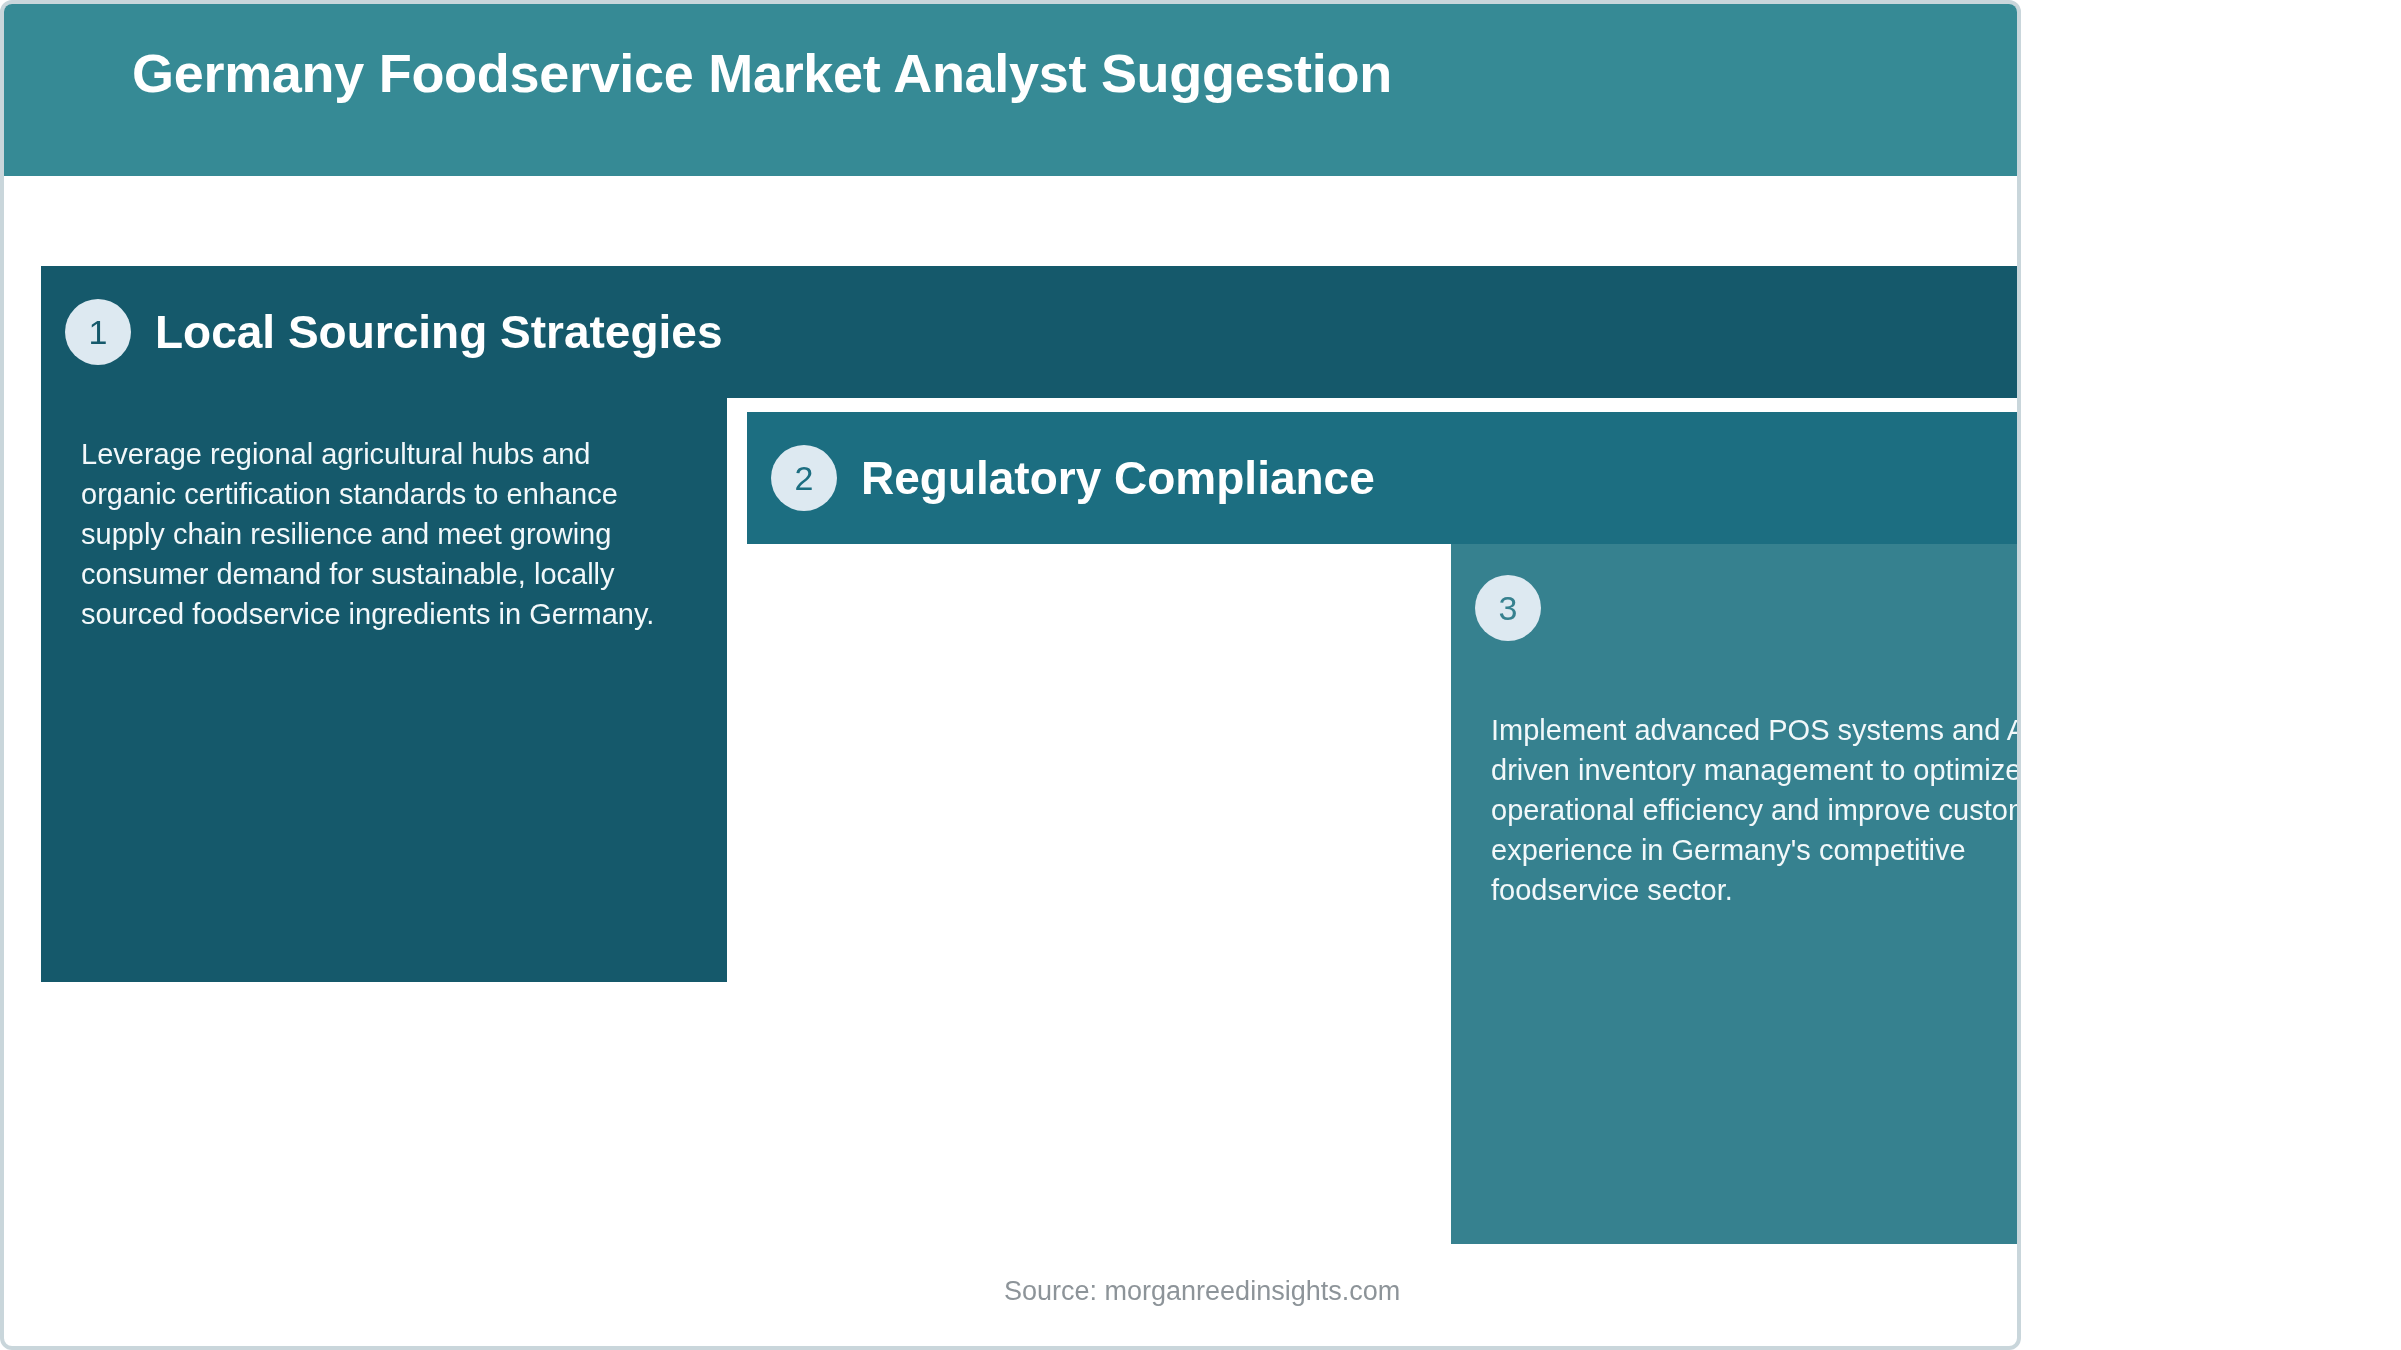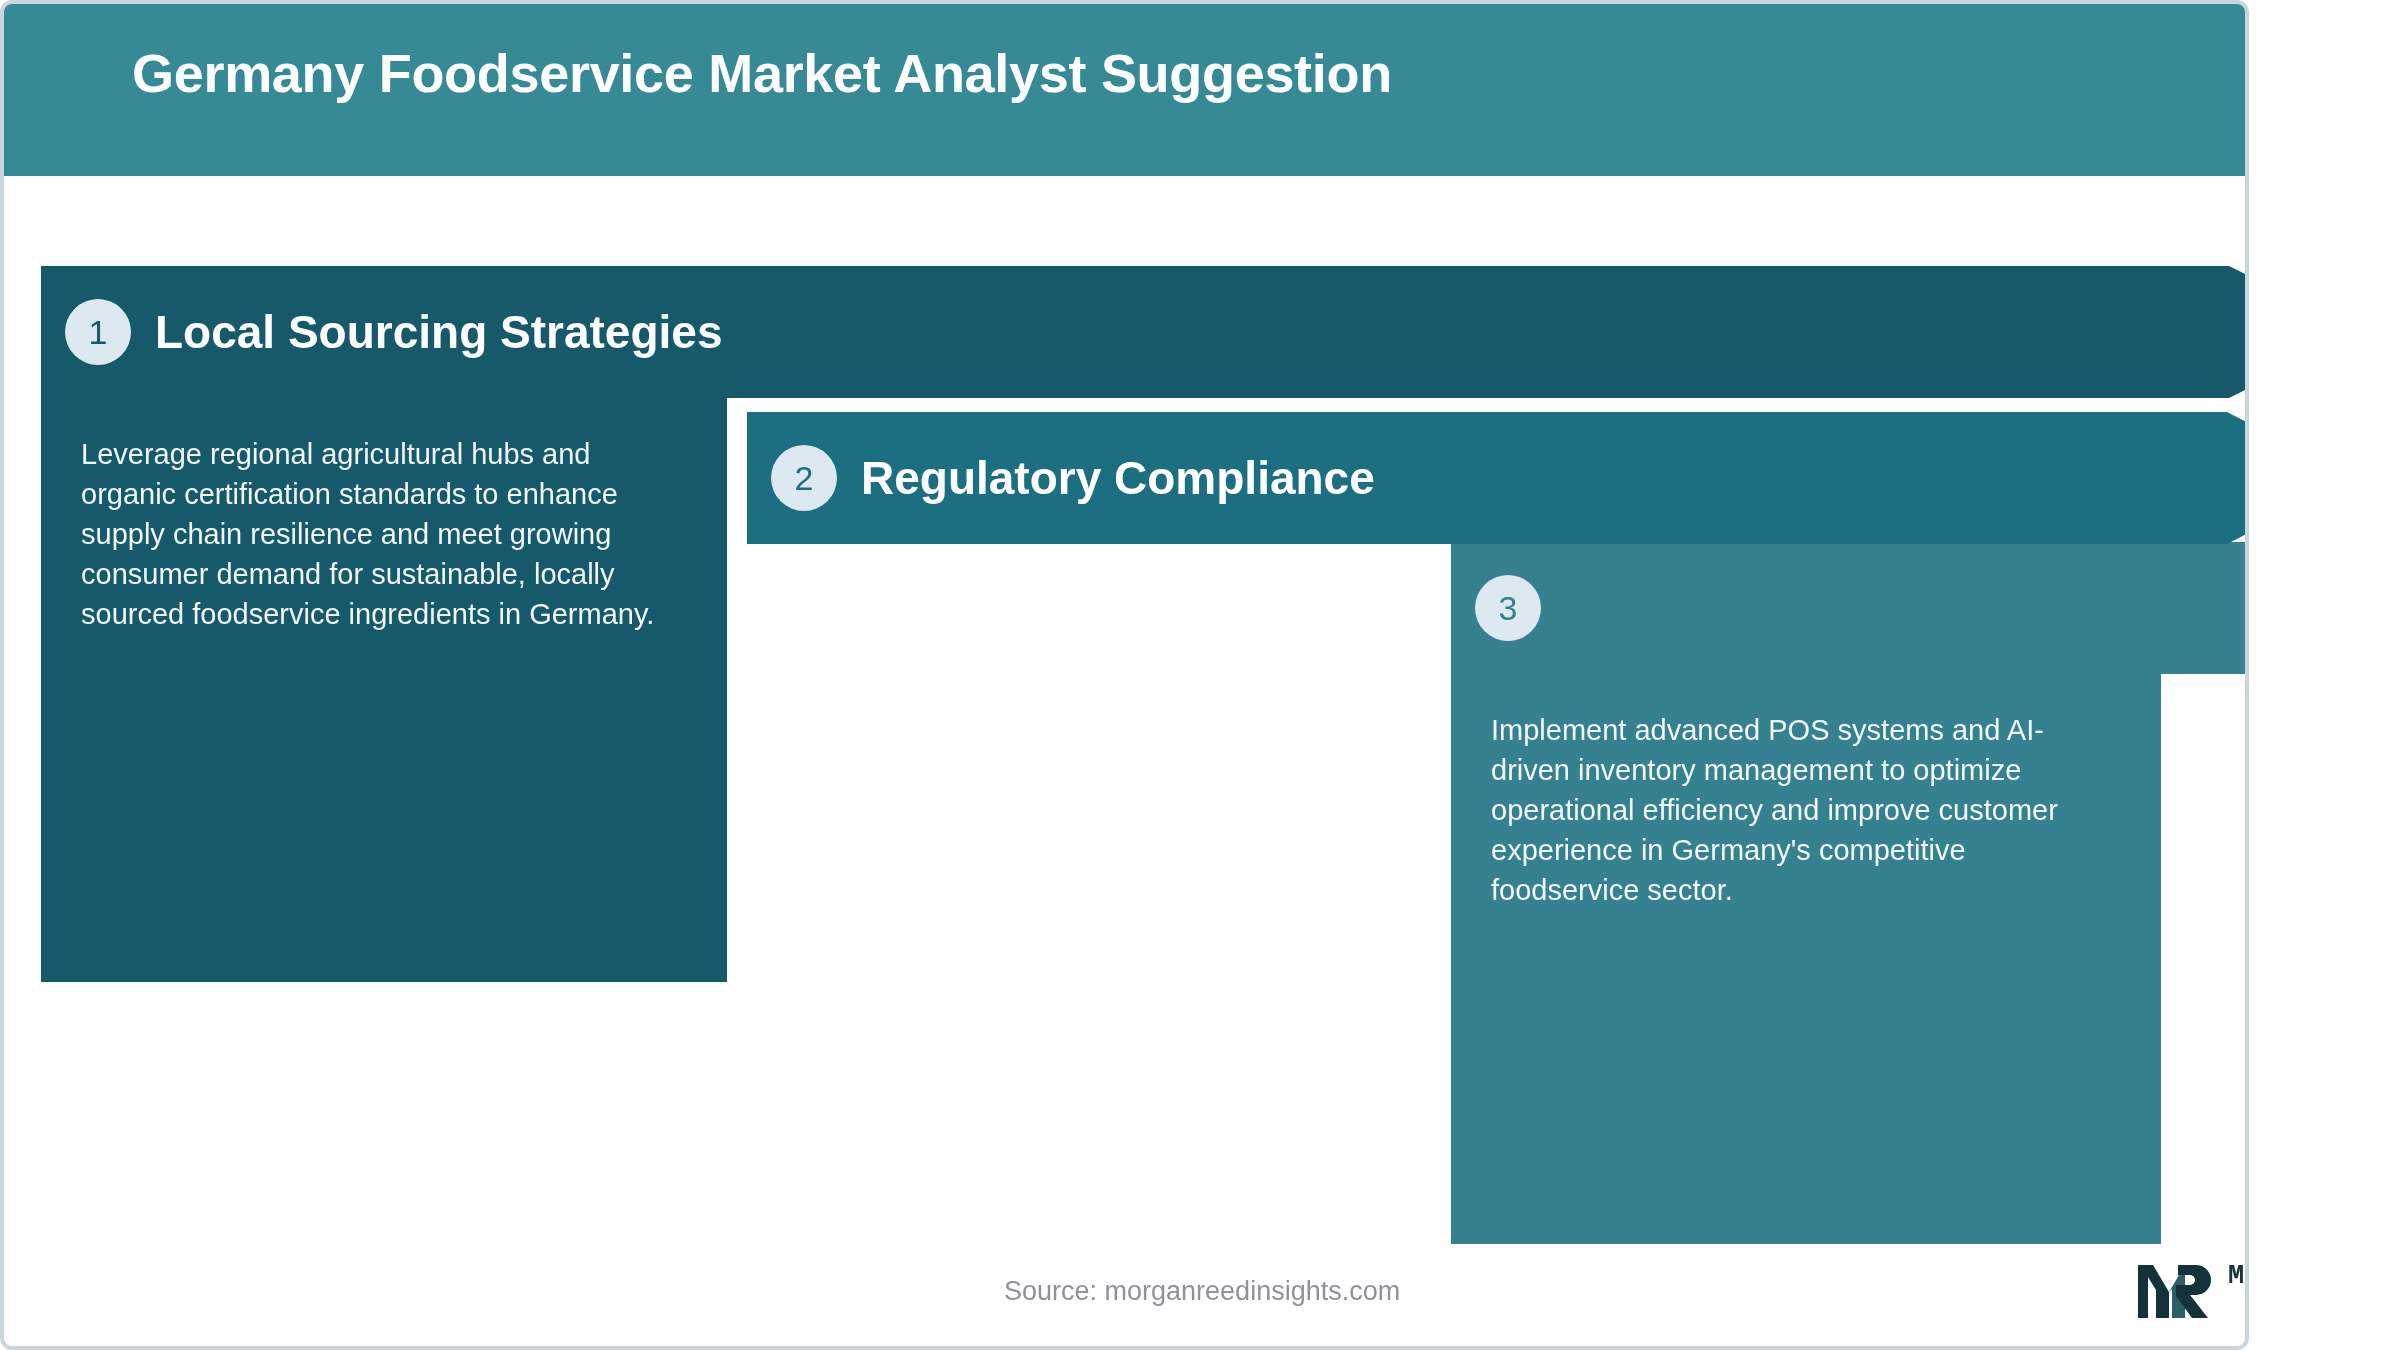--- a/index.html
+++ b/index.html
@@ -10,21 +10,21 @@
   }
   body {
     width: 2401px;
     height: 1350px;
     font-family: "Liberation Sans", sans-serif;
     overflow: hidden;
   }
 
   .page {
     position: relative;
-    width: 2249px;
+    width: 2021px;
     height: 1350px;
     background: #ffffff;
     box-sizing: border-box;
     border: 4px solid #c9d6db;
     border-radius: 12px;
     overflow: hidden;
   }
 
   
   .header-band {

